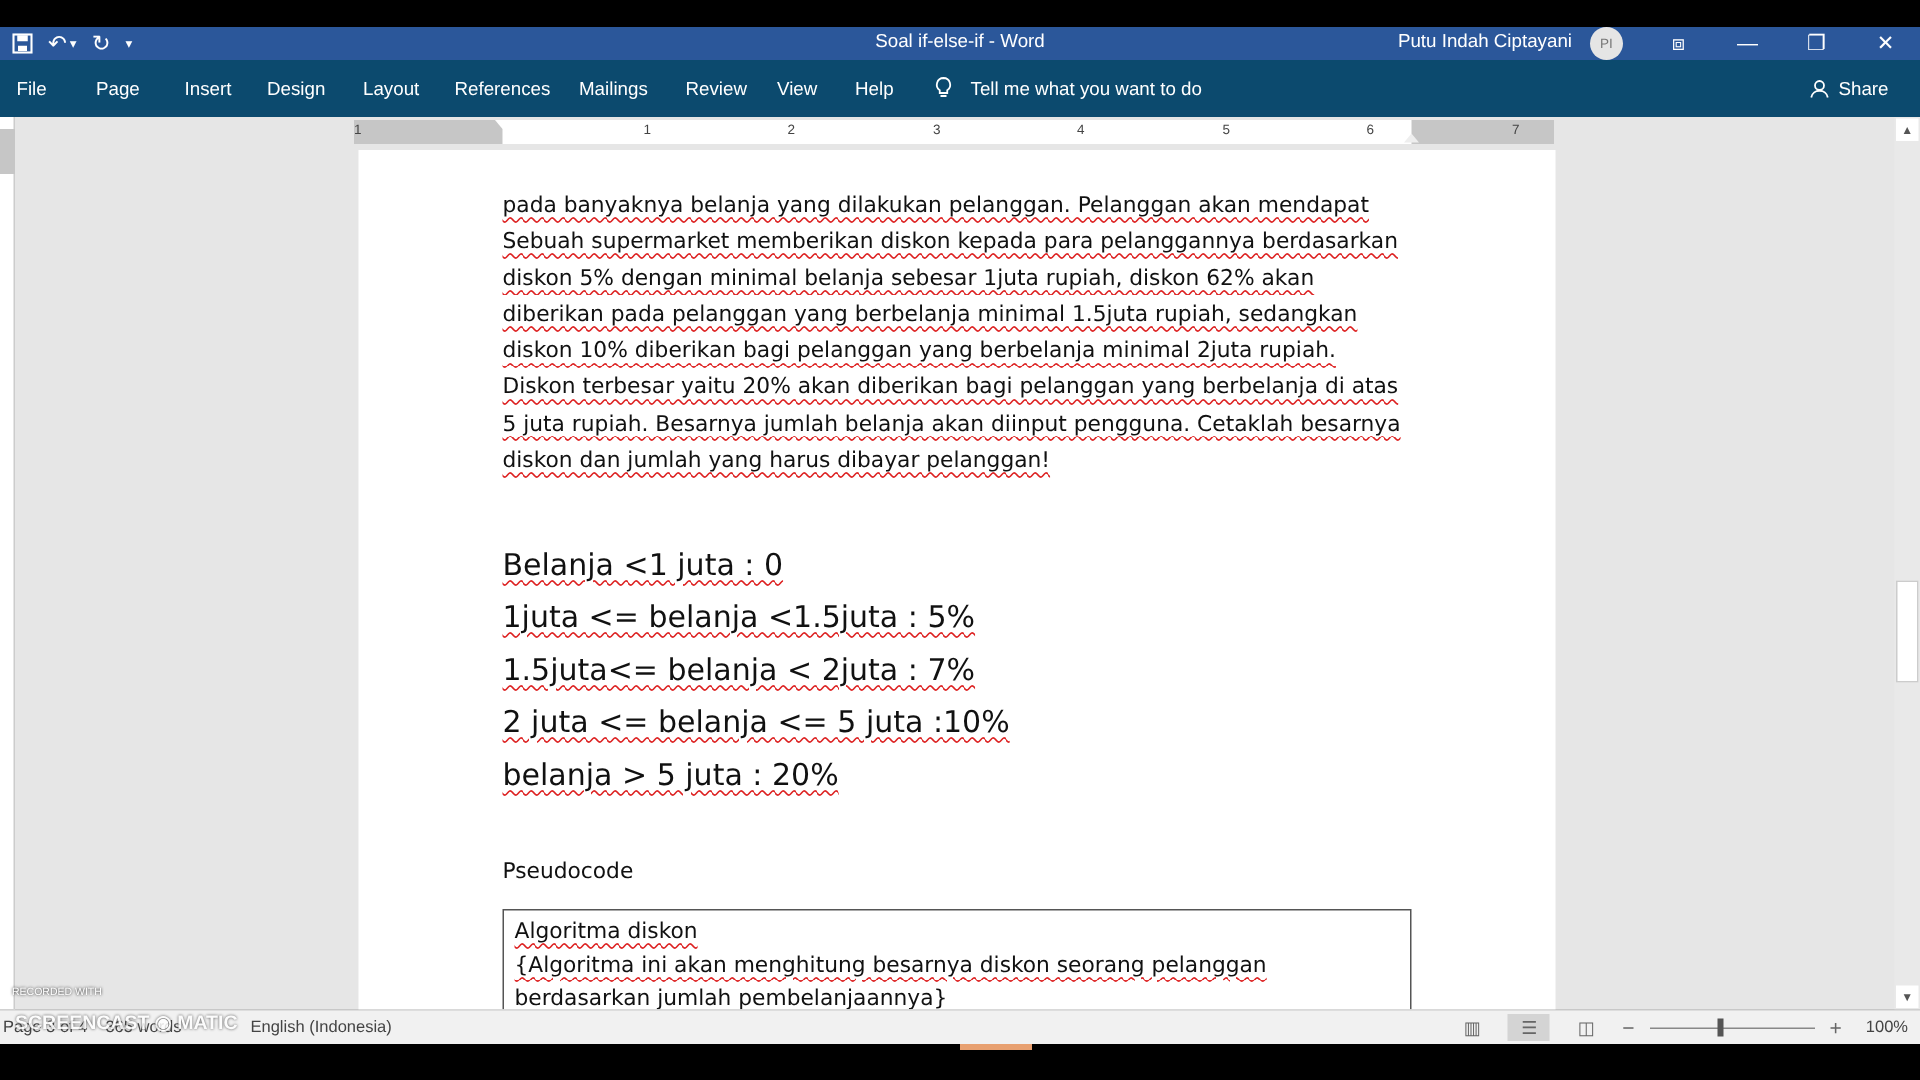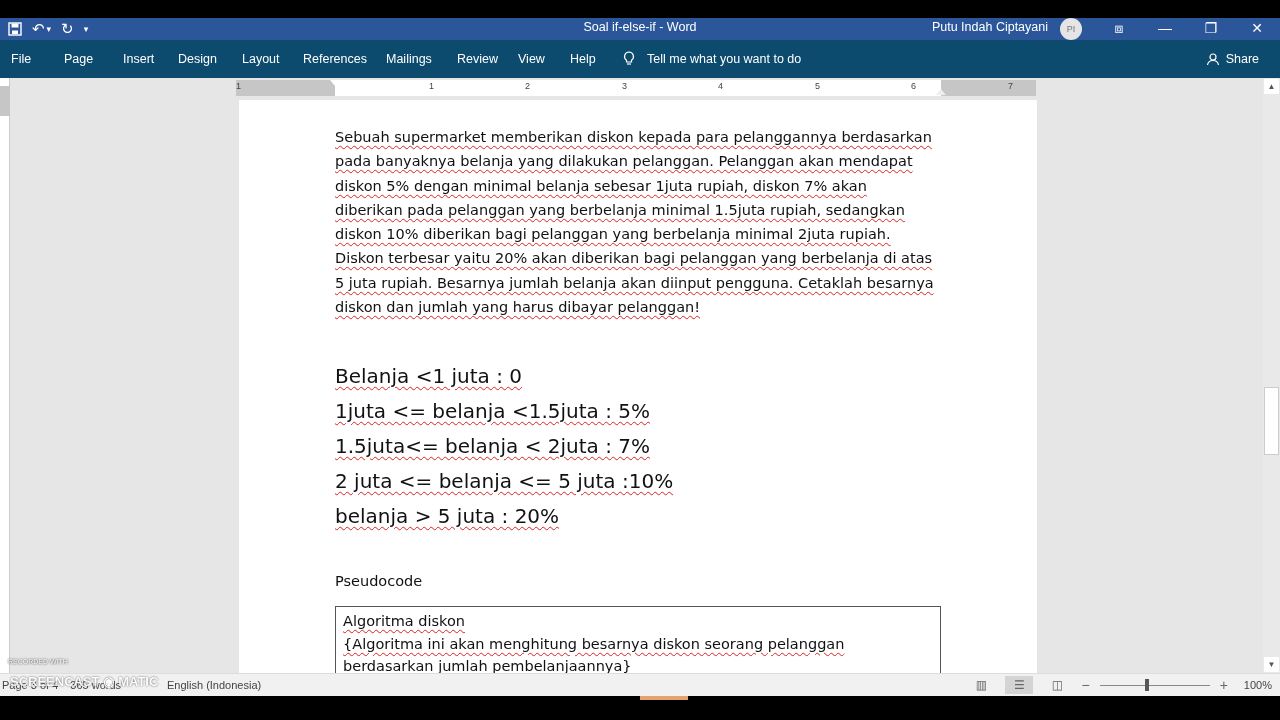--- a/index.html
+++ b/index.html
@@ -121,23 +121,23 @@
     <span class="num" style="left:579px">5</span>
     <span class="num" style="left:675px">6</span>
     <span class="num" style="left:772px">7</span>
     <span style="position:absolute;left:94px;top:0;width:0;height:0;border-left:5px solid transparent;border-right:5px solid transparent;border-top:6px solid #fff;"></span>
     <span style="position:absolute;left:700px;top:9px;width:0;height:0;border-left:5px solid transparent;border-right:5px solid transparent;border-bottom:6px solid #eee;"></span>
   </div>
 
   <div class="page">
     <div class="doc">
       <div class="para">
+        <div class="sq">pada banyaknya belanja yang dilakukan pelanggan. Pelanggan akan mendapat</div>
         <div class="sq">Sebuah supermarket memberikan diskon kepada para pelanggannya berdasarkan</div>
-        <div class="sq">pada banyaknya belanja yang dilakukan pelanggan. Pelanggan akan mendapat</div>
-        <div class="sq">diskon 5% dengan minimal belanja sebesar 1juta rupiah, diskon 7% akan</div>
+        <div class="sq">diskon 5% dengan minimal belanja sebesar 1juta rupiah, diskon 62% akan</div>
         <div class="sq">diberikan pada pelanggan yang berbelanja minimal 1.5juta rupiah, sedangkan</div>
         <div class="sq">diskon 10% diberikan bagi pelanggan yang berbelanja minimal 2juta rupiah.</div>
         <div class="sq">Diskon terbesar yaitu 20% akan diberikan bagi pelanggan yang berbelanja di atas</div>
         <div class="sq">5 juta rupiah. Besarnya jumlah belanja akan diinput pengguna. Cetaklah besarnya</div>
         <div class="sq">diskon dan jumlah yang harus dibayar pelanggan!</div>
       </div>
 
       <div class="rule sq" style="top:264px">Belanja &lt;1 juta : 0</div>
       <div class="rule sq" style="top:299px">1juta &lt;= belanja &lt;1.5juta : 5%</div>
       <div class="rule sq" style="top:334px">1.5juta&lt;= belanja &lt; 2juta : 7%</div>

